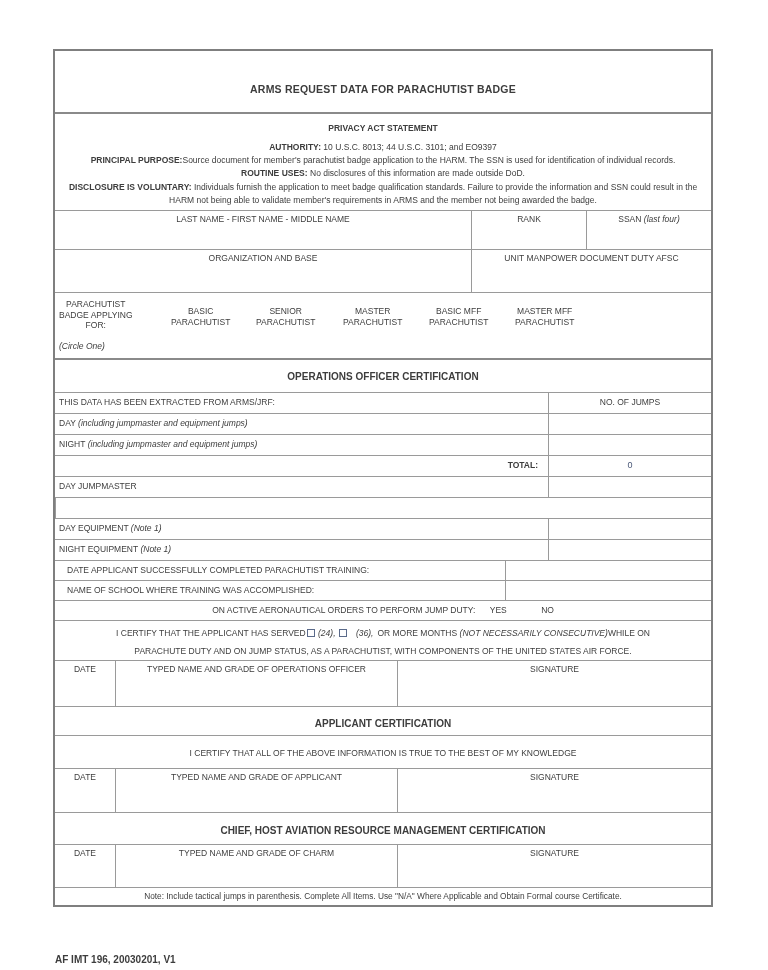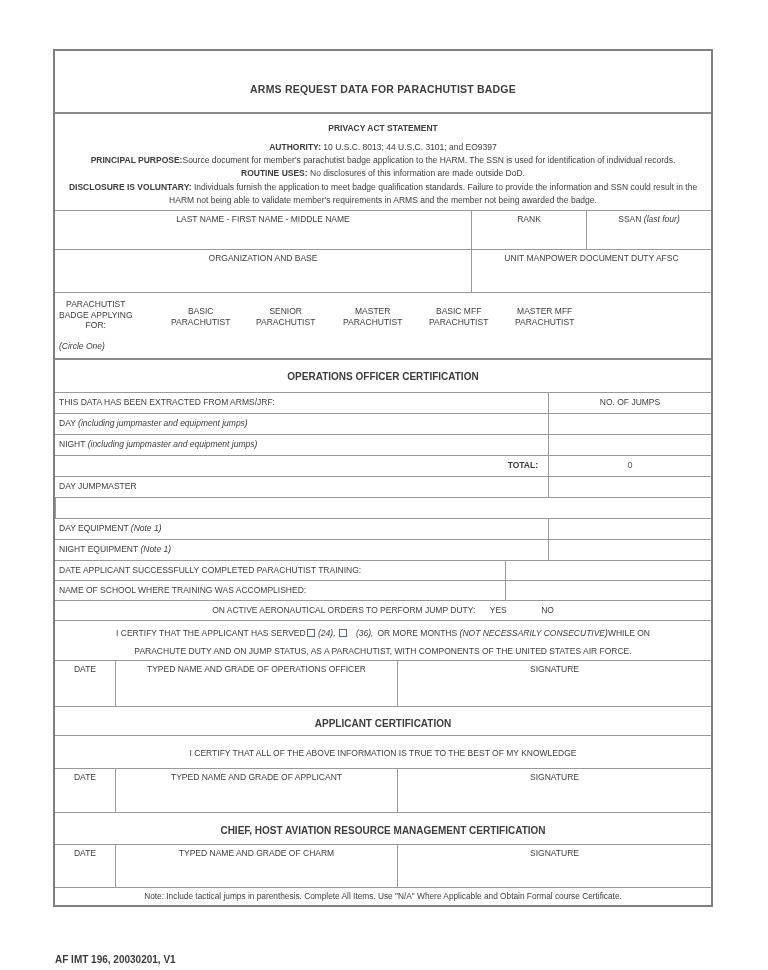--- a/index.html
+++ b/index.html
@@ -33,21 +33,21 @@
   .badge-circle { position:absolute; left:4px; top:48px; font-size:8.5px; font-style:italic; }
   .badge-opt { position:absolute; top:13px; font-size:8.5px; line-height:11px; }
   .ops-header { height:33px; padding-top:11px; }
   .jrow { height:21px; display:flex; }
   .jlabel { flex:1; padding:4px 4px; font-size:8.5px; }
   .jval { width:163px; border-left:1px solid #9a9a9a; font-size:8.5px; text-align:center; padding-top:4px; }
   .jhead { font-size:8.5px; }
   .total-lbl { text-align:right; padding-right:10px; font-weight:bold; }
   .fieldval { color:#4a5878; font-size:9px; }
   .drow { height:20px; display:flex; }
-  .dlabel { width:450px; padding:4px 4px; font-size:8.5px; }
+  .dlabel { width:450px; padding:4px 12px; font-size:8.5px; }
   .dval { flex:1; border-left:1px solid #9a9a9a; }
   .orders-row { height:20px; padding:4px 4px; font-size:8.5px; }
   .orders-row .opt { margin-left:12px; }
   .certify { height:40px; padding:3px 4px 0 4px; font-size:8.5px; line-height:18px; }
   .cb { display:inline-block; width:8px; height:8px; border:1px solid #5a6a8a; background:#fdfdfe;
         vertical-align:-1px; margin:0 1px; }
   .sig-row { display:flex; }
   .sig-ops { height:46px; } .sig-app { height:44px; } .sig-charm { height:43px; }
   .s-date { width:60px; } .s-name { width:282px; border-left:1px solid #9a9a9a; }
   .s-sig { flex:1; border-left:1px solid #9a9a9a; }

